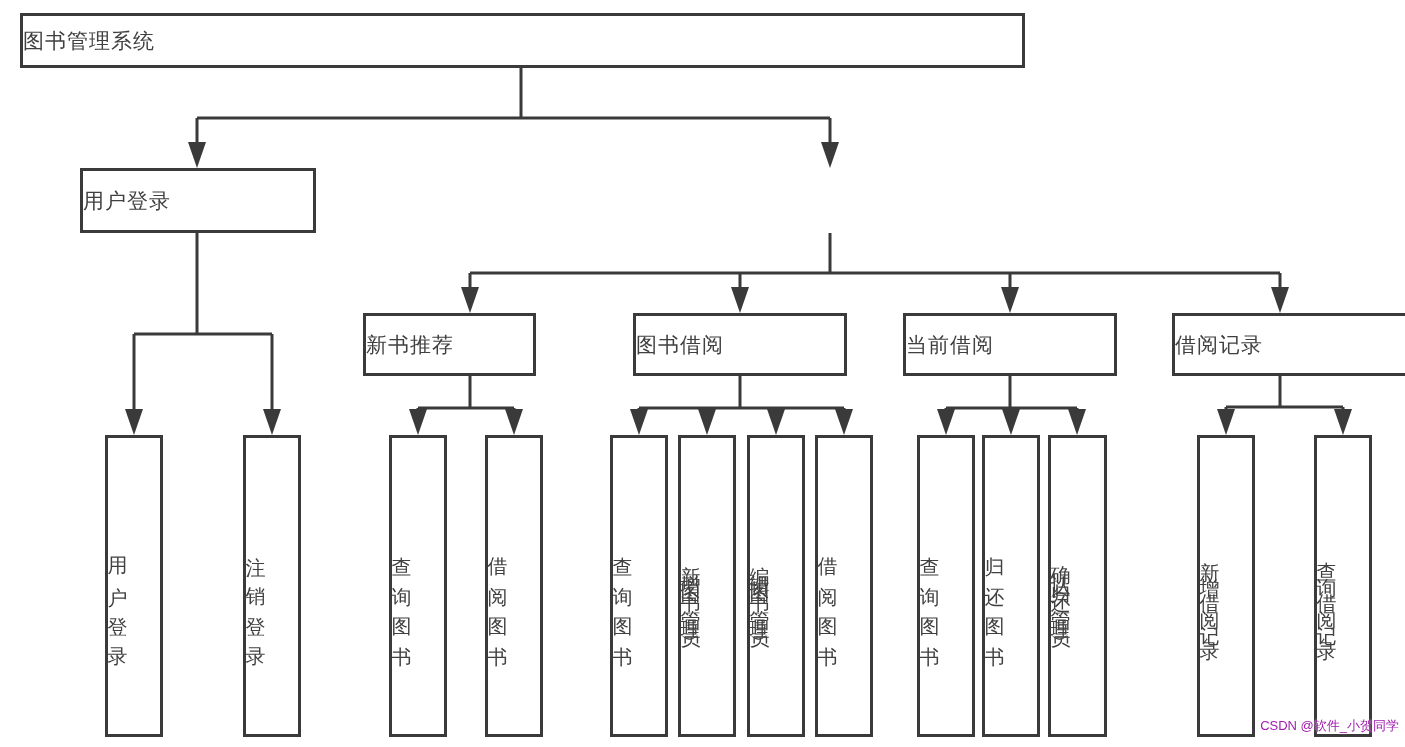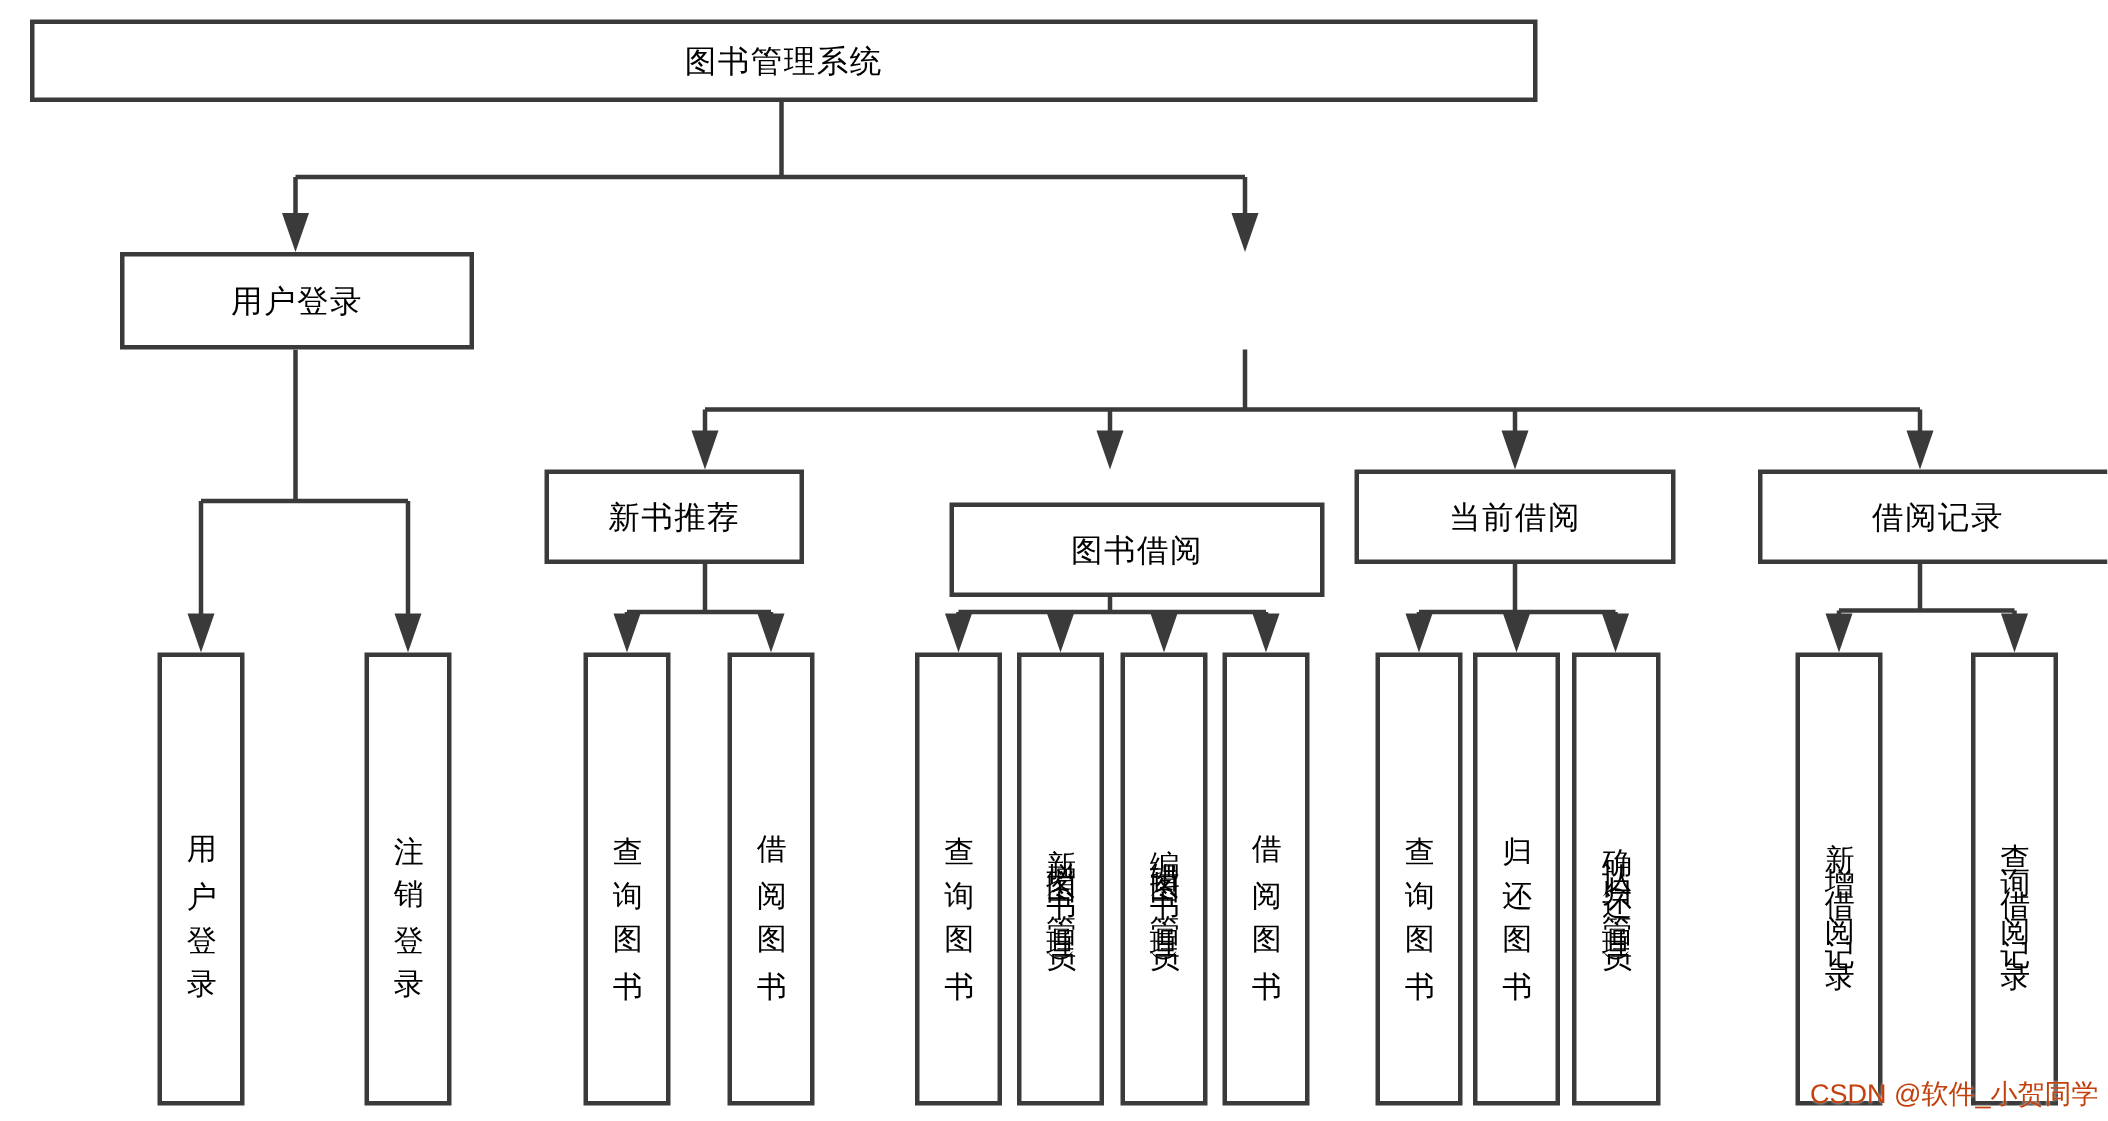--- a/index.html
+++ b/index.html
@@ -21,22 +21,21 @@
     width: 1405px; height: 747px;
     z-index: 1;
   }
   .node {
     position: absolute;
     box-sizing: border-box;
     border: 3px solid #3a3a3a;
     background: #ffffff;
     display: flex;
     align-items: center;
-    justify-content: center;
-    color: #000000;
+    color: #404040;
     z-index: 2;
   }
   .h-label {
     font-size: 21px;
     letter-spacing: 1px;
     white-space: nowrap;
   }
   .leaf {
     width: 58px;
     top: 435px;
@@ -49,22 +48,22 @@
     line-height: 1;
     white-space: nowrap;
   }
   .sp-wide  { letter-spacing: 30px; padding-top: 30px; }
   .sp-med   { letter-spacing: 16px; padding-top: 16px; }
   .sp-tight { letter-spacing: 9px;  padding-top: 9px; }
   #watermark {
     position: absolute;
     right: 6px;
     top: 717px;
-    font-size: 18px;
-    color: #c2410c;
+    font-size: 13px;
+    color: #a21caf;
     text-shadow: 0 0 2px #ffffff;
     z-index: 3;
     white-space: nowrap;
   }
 </style>
 </head>
 <body>
 
 <div id="canvas">
 
@@ -115,21 +114,21 @@
     <span class="h-label">图书管理系统</span>
   </div>
 
   <div class="node" style="left:80px; top:168px; width:236px; height:65px;">
     <span class="h-label">用户登录</span>
   </div>
 
   <div class="node" style="left:363px; top:313px; width:173px; height:63px;font-family:Liberation Mono, monospace;">
     <span class="h-label">新书推荐</span>
   </div>
-  <div class="node" style="left:633px; top:313px; width:250px; height:63px;margin-top:22px;">
+  <div class="node" style="left:633px; top:313px; width:214px; height:63px;">
     <span class="h-label">图书借阅</span>
   </div>
   <div class="node" style="left:903px; top:313px; width:214px; height:63px;font-family:Liberation Serif, serif;">
     <span class="h-label">当前借阅</span>
   </div>
   <div class="node" style="left:1172px; top:313px; width:240px; height:63px;font-family:Liberation Serif, serif;">
     <span class="h-label">借阅记录</span>
   </div>
 
   <div class="node leaf" style="left:105px;">

